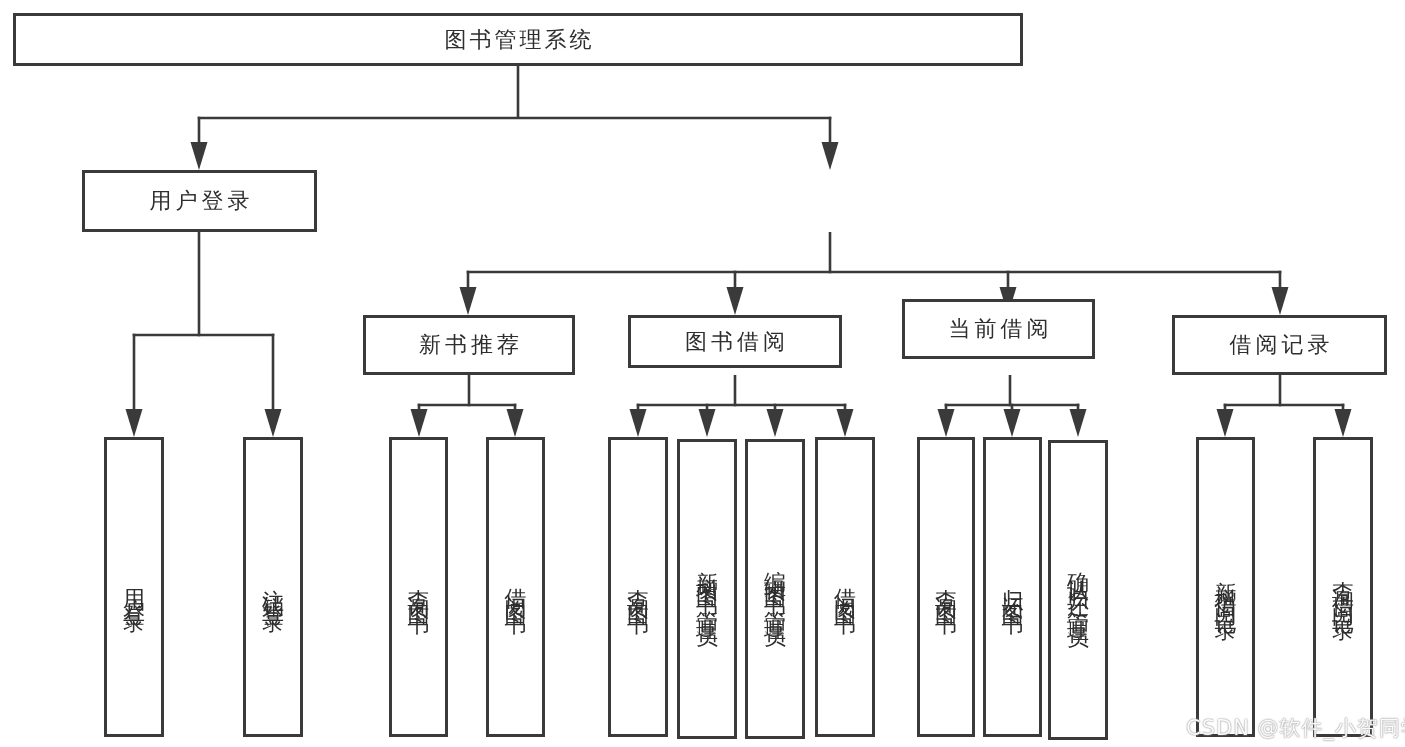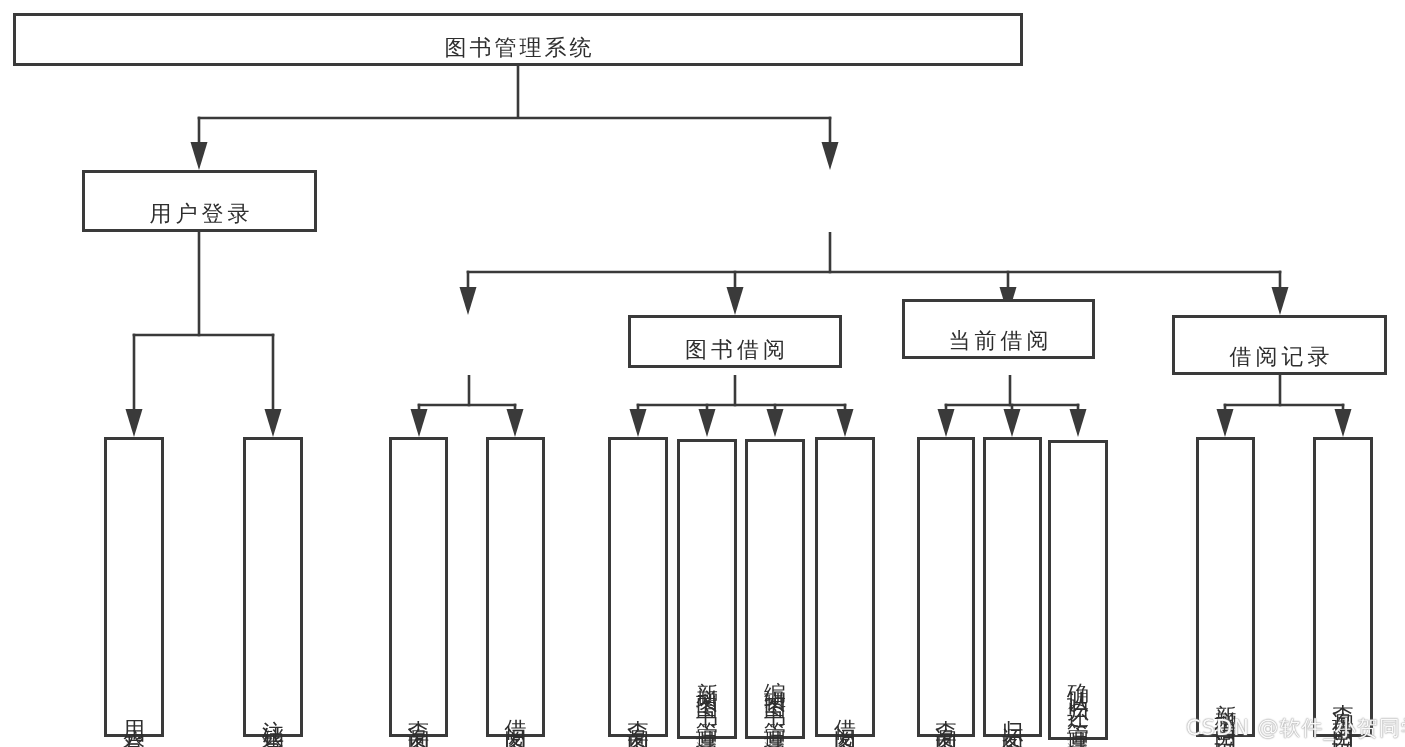--- a/index.html
+++ b/index.html
@@ -21,21 +21,21 @@
     width: 1405px;
     height: 747px;
     z-index: 0;
   }
   .node {
     position: absolute;
     box-sizing: border-box;
     border: 3px solid #3a3a3a;
     background: #ffffff;
     display: flex;
-    align-items: flex-end;
+    align-items: center;
     justify-content: center;
     color: #2e2e2e;
     z-index: 1;
   }
   .node.h {
     font-size: 22px;
     letter-spacing: 4px;
     text-indent: 4px; 
     white-space: nowrap;
   }
@@ -136,20 +136,23 @@
   </svg>
 
   <div class="node h root-box" style="left:13px; top:13px; width:1010px; height:53px;">
     <span>图书管理系统</span>
   </div>
 
   <div class="node h" style="left:82px; top:170px; width:235px; height:62px;">
     <span>用户登录</span>
   </div>
 
+  <div class="node h" style="left:363px; top:315px; width:212px; height:60px;">
+    <span>新书推荐</span>
+  </div>
   <div class="node h" style="left:628px; top:315px; width:214px; height:53px;">
     <span>图书借阅</span>
   </div>
   <div class="node h" style="left:902px; top:299px; width:193px; height:60px;">
     <span>当前借阅</span>
   </div>
   <div class="node h" style="left:1172px; top:315px; width:215px; height:60px;">
     <span>借阅记录</span>
   </div>
 

